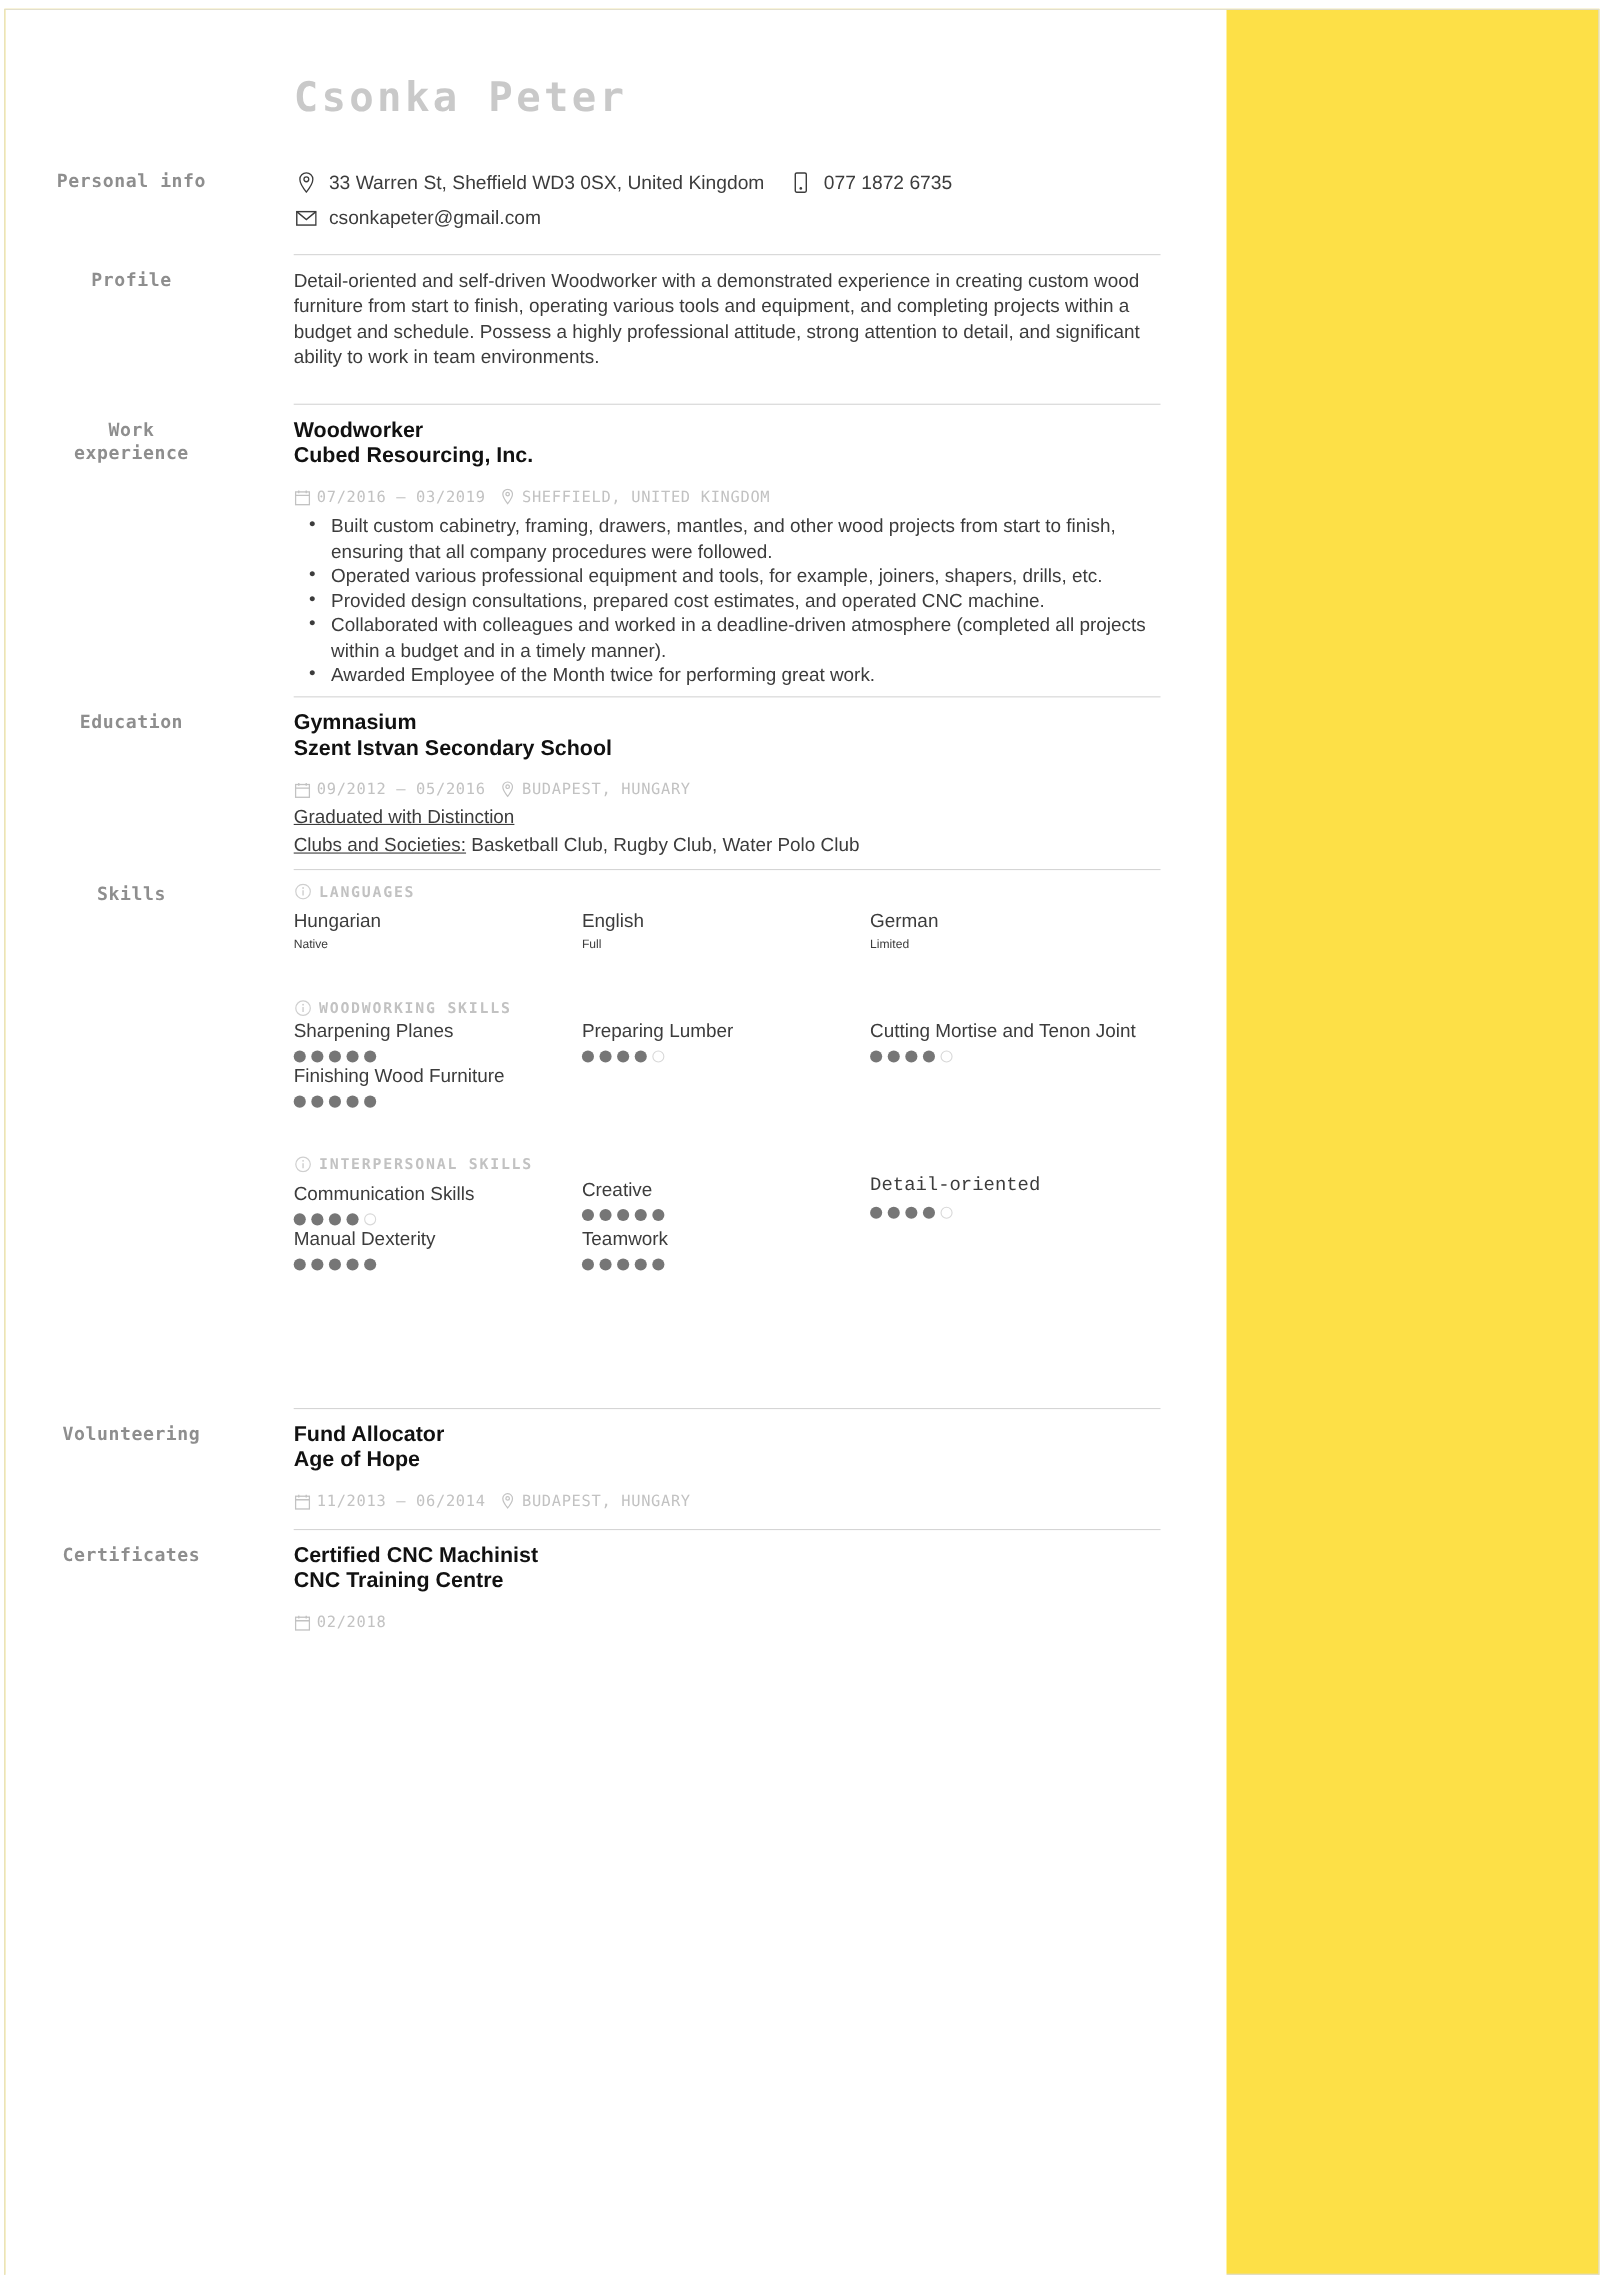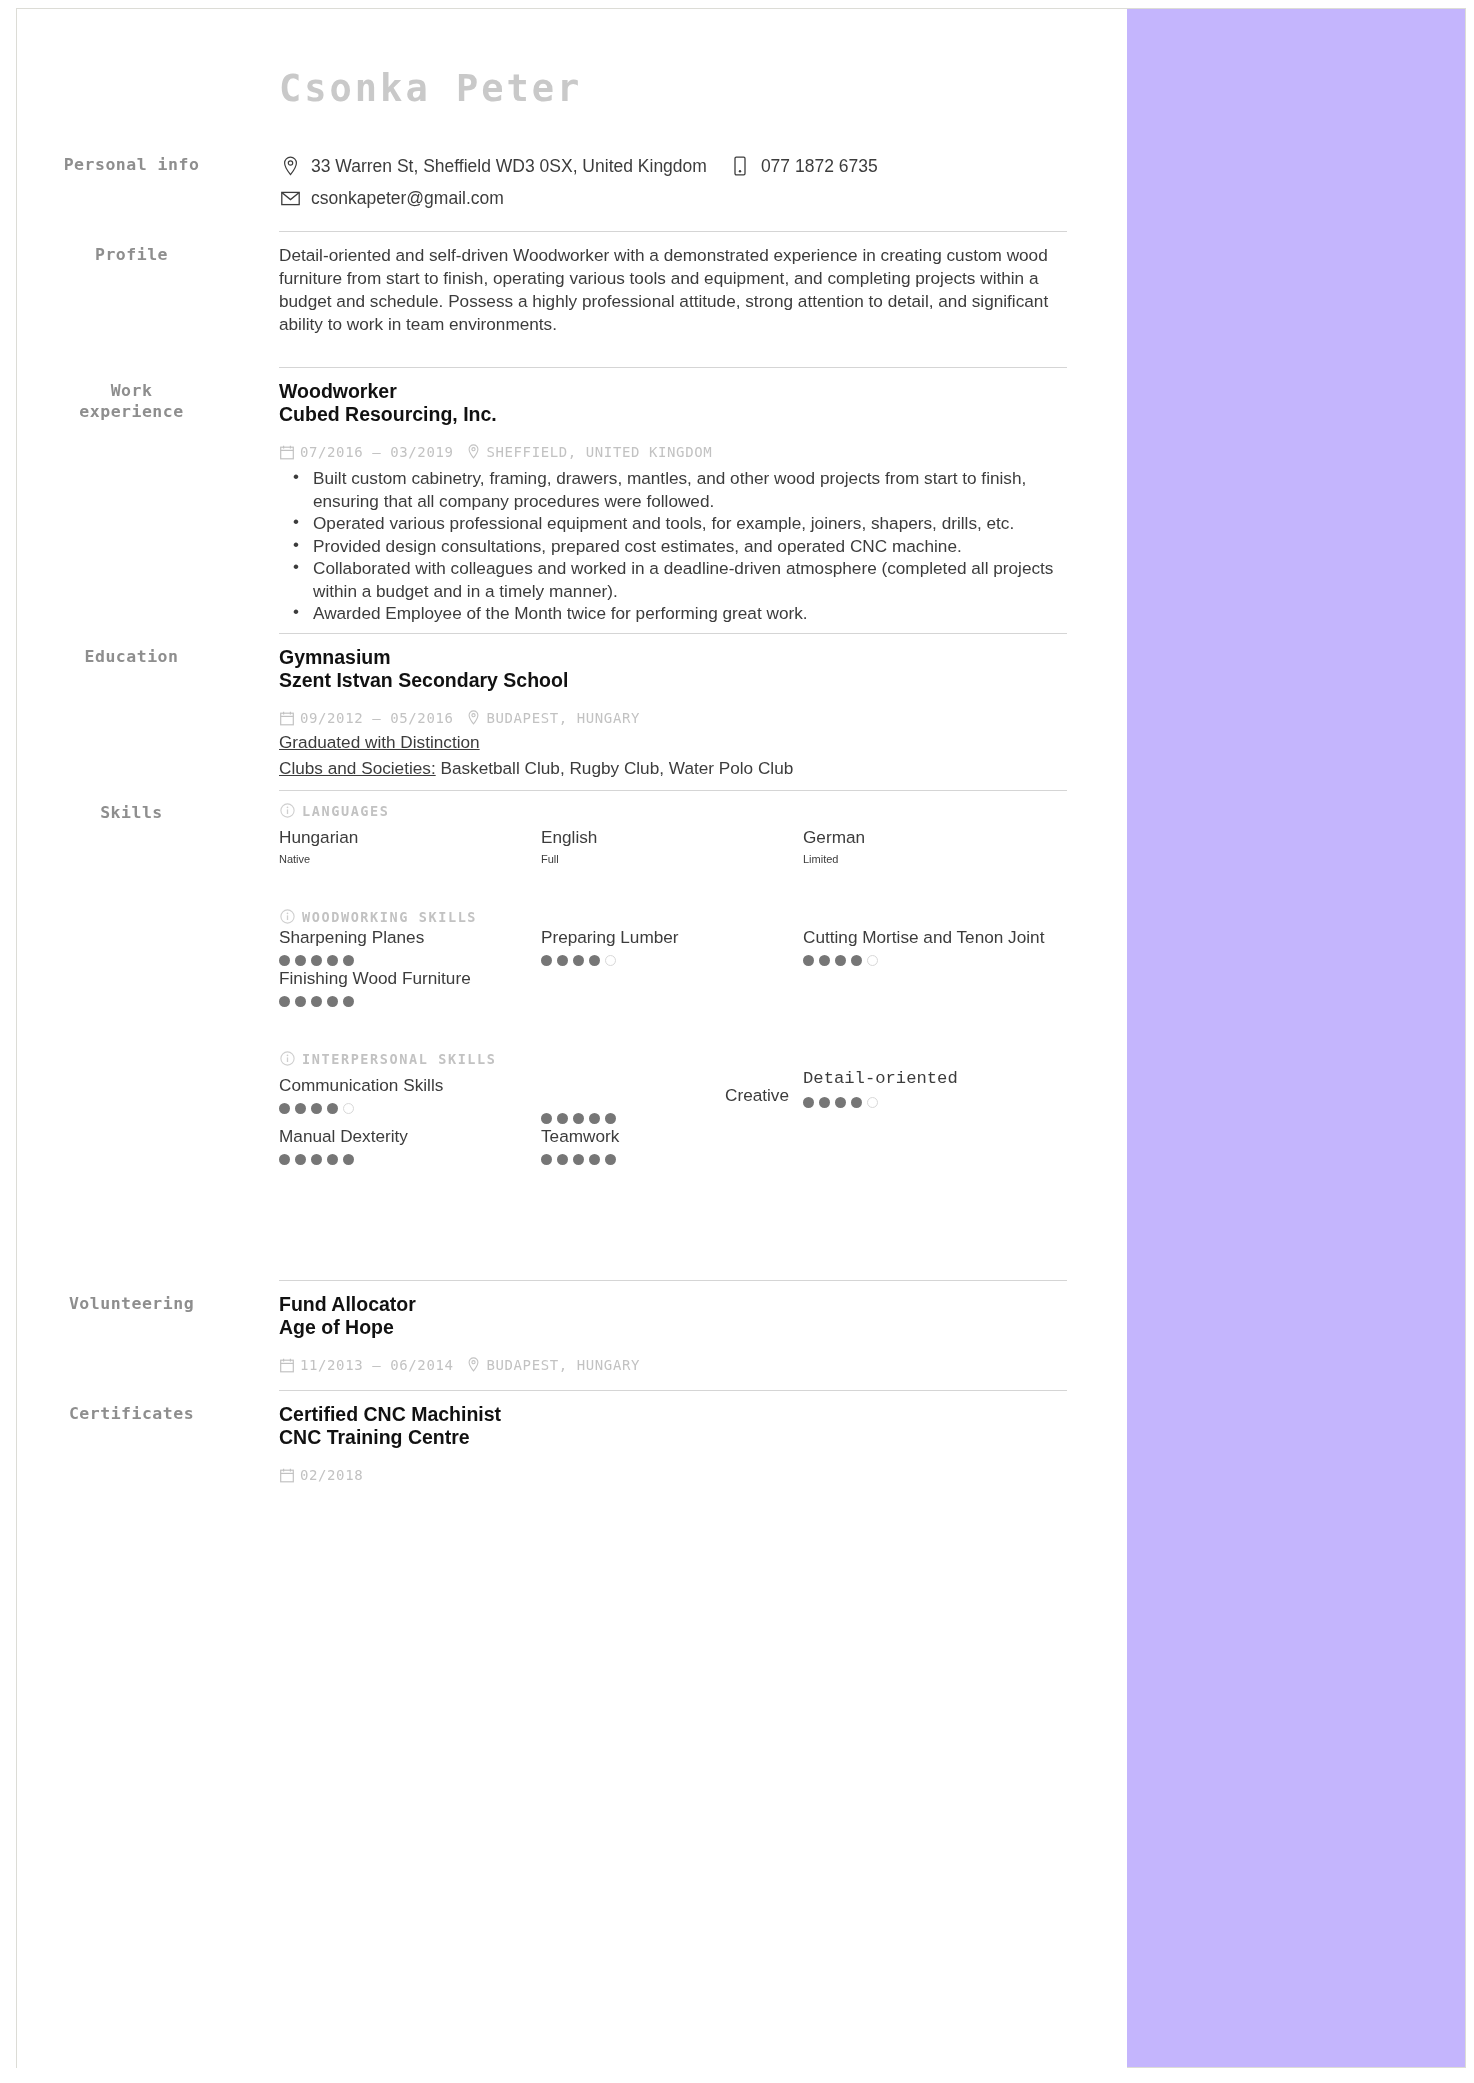--- a/index.html
+++ b/index.html
@@ -11,25 +11,25 @@
     width: 1474px;
     height: 2083px;
     font-family: "Liberation Sans", sans-serif;
     color: #3c3c3c;
     position: relative;
     overflow: hidden;
   }
 
   .page {
     position: absolute;
-    left: 16px;
+    left: 4px;
     top: 8px;
     width: 1450px;
     height: 2060px;
-    background: #c4b5fd;
+    background: #fde047;
     border: 1px solid #dcdcd6;
     box-sizing: border-box;
   }
 
   .sheet {
     position: absolute;
     left: 0;
     top: 0;
     width: 1110px;
     height: 2060px;
@@ -442,21 +442,21 @@
           <div class="skill-cell" style="margin-top:6px;">
             <div class="skill-name">Communication Skills</div>
             <div class="dots">
                   <span class="dot on"></span>
                   <span class="dot on"></span>
                   <span class="dot on"></span>
                   <span class="dot on"></span>
                   <span class="dot off"></span>
                 </div>
           </div>
-          <div class="skill-cell" style="margin-top:16px;text-align:right;">
+          <div class="skill-cell" style="margin-top:2px;">
             <div class="skill-name">Creative</div>
             <div class="dots">
                   <span class="dot on"></span>
                   <span class="dot on"></span>
                   <span class="dot on"></span>
                   <span class="dot on"></span>
                   <span class="dot on"></span>
                 </div>
           </div>
           <div class="skill-cell" style="margin-top:0;font-family:Liberation Mono, monospace;">

